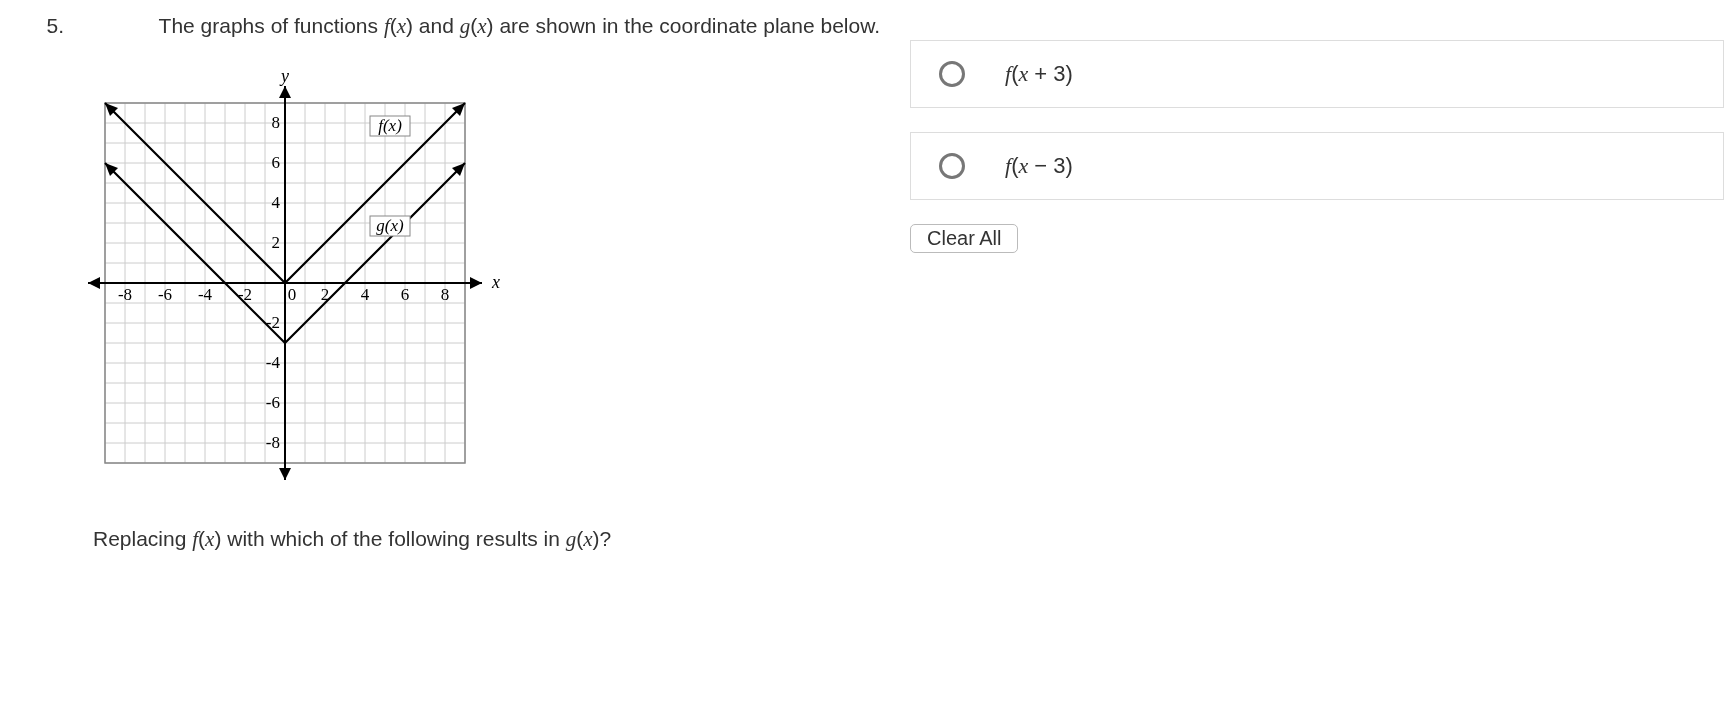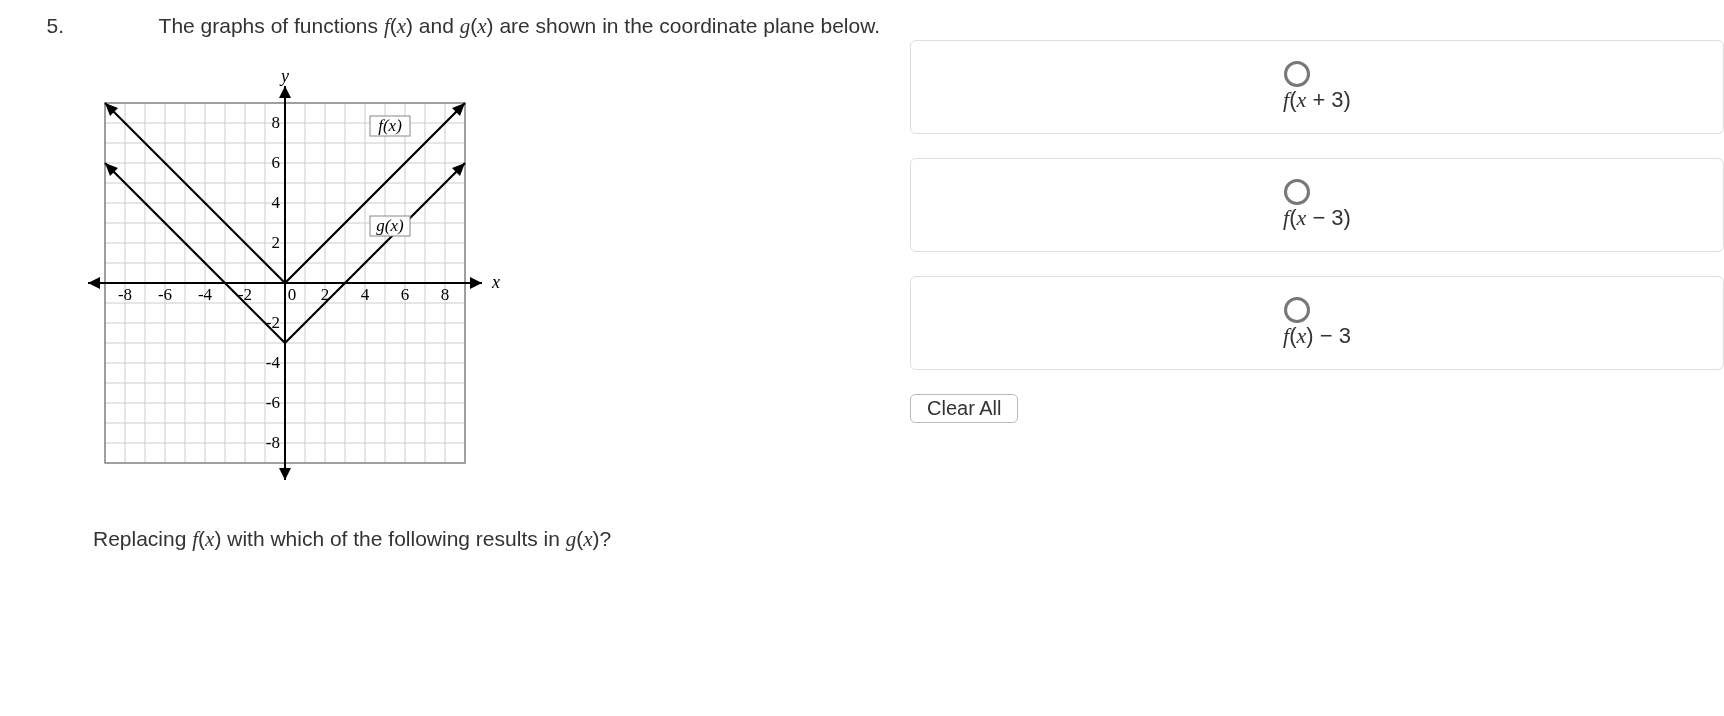--- a/index.html
+++ b/index.html
@@ -45,26 +45,25 @@
     margin: 25px 0 20px 30px;
   }
   .followup {
     margin-left: 53px;
     line-height: 1.55;
   }
   .ans-option {
     display: flex;
     align-items: center;
     border: 1px solid #ddd;
-    border-radius: 6px;
+    border-radius: 0;
     padding: 20px 28px;
     margin-bottom: 24px;
     cursor: pointer;
     background: #fff;
-    flex-direction: column;
   }
   .radio-circle {
     width: 26px;
     height: 26px;
     border: 3px solid #777;
     border-radius: 50%;
     margin-right: 40px;
     flex-shrink: 0;
   }
   .ans-label {
@@ -205,19 +204,15 @@
 
   <div class="right-col">
     <div class="ans-option">
       <div class="radio-circle"></div>
       <div class="ans-label"><span class="fvar">f</span>(<span class="fvar">x</span> + 3)</div>
     </div>
     <div class="ans-option">
       <div class="radio-circle"></div>
       <div class="ans-label"><span class="fvar">f</span>(<span class="fvar">x</span> − 3)</div>
     </div>
-    <div class="ans-option">
-      <div class="radio-circle"></div>
-      <div class="ans-label"><span class="fvar">f</span>(<span class="fvar">x</span>) − 3</div>
-    </div>
     <button class="clear-btn">Clear All</button>
   </div>
 </div>
 
 </body></html>

